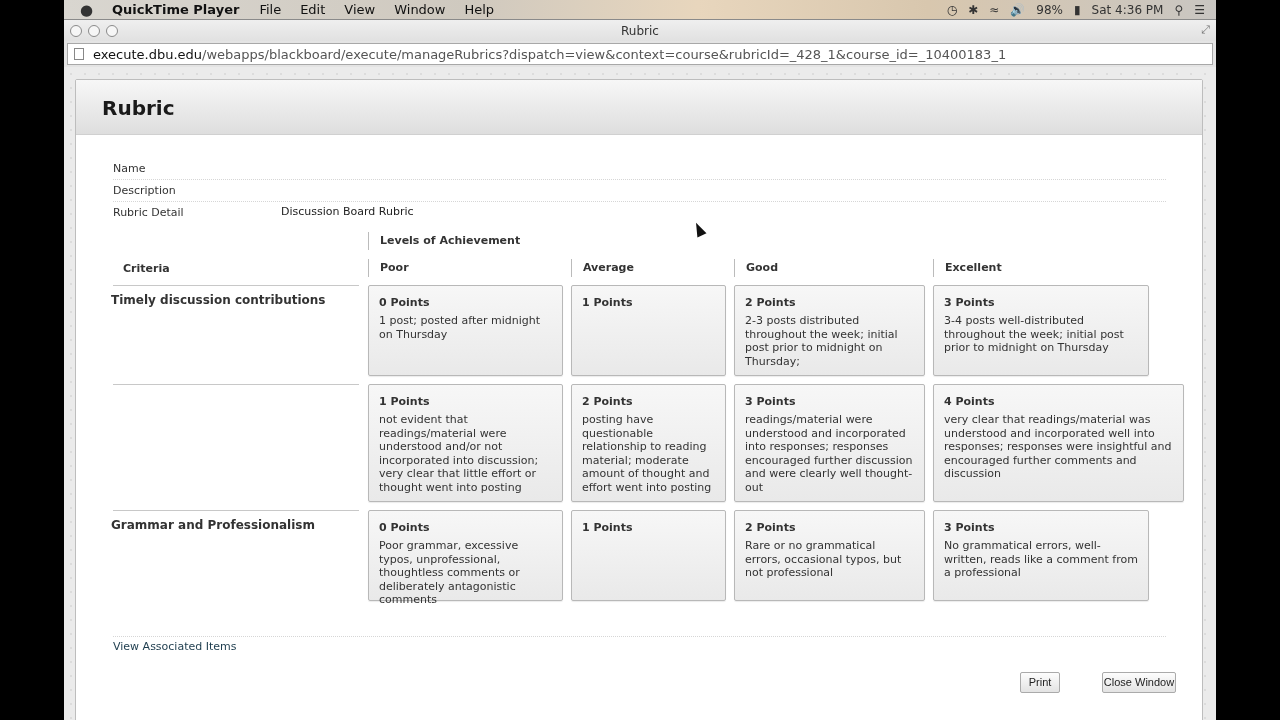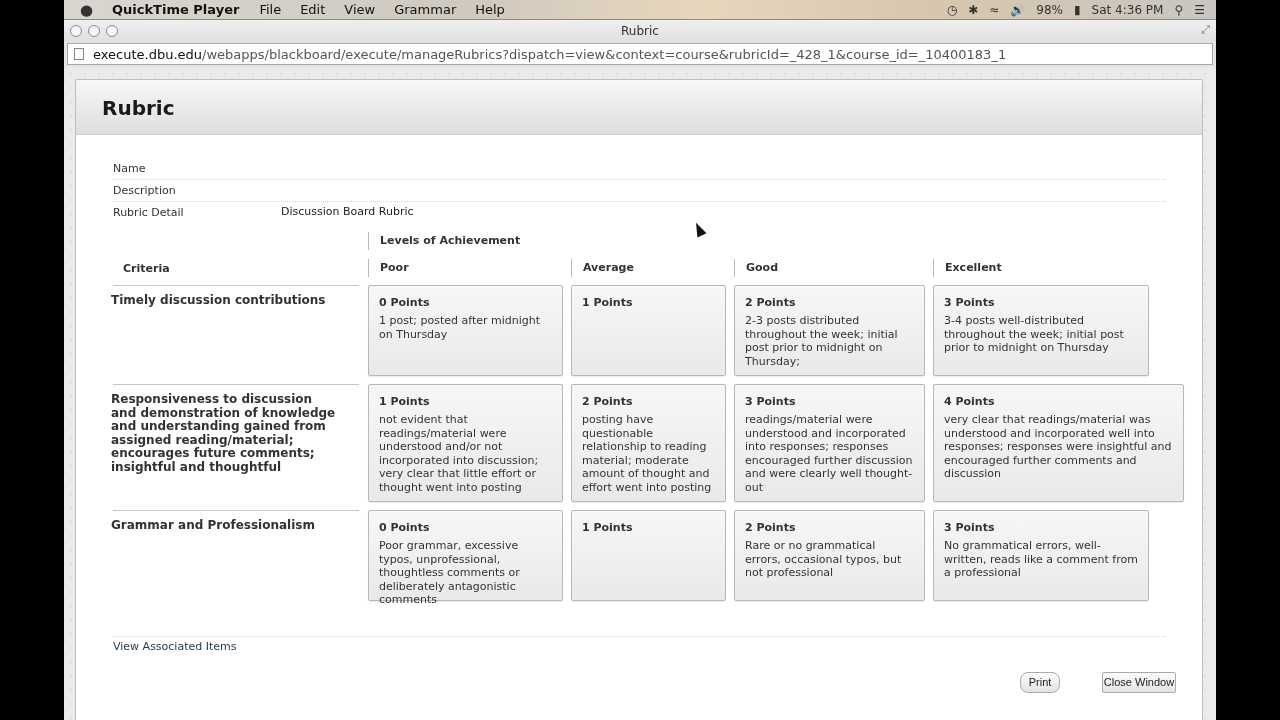--- a/index.html
+++ b/index.html
@@ -73,21 +73,21 @@
 <body>
 
 <div class="screen">
 
   <div class="menubar">
     <span class="apple">●</span>
     <span class="menu-item app">QuickTime Player</span>
     <span class="menu-item">File</span>
     <span class="menu-item">Edit</span>
     <span class="menu-item">View</span>
-    <span class="menu-item">Grammar</span>
+    <span class="menu-item">Window</span>
     <span class="menu-item">Help</span>
     <div class="status">
       <span>◷</span>
       <span>✱</span>
       <span>≈</span>
       <span>🔊</span>
       <span>98%</span>
       <span>▮</span>
       <span>Sat 4:36 PM</span>
       <span>⚲</span>
@@ -151,21 +151,20 @@
       <div class="cell" style="left:658px; top:205px; width:191px; height:91px;">
         <div class="pts">2 Points</div>
         <div class="desc">2-3 posts distributed throughout the week; initial post prior to midnight on Thursday;</div>
       </div>
       <div class="cell" style="left:857px; top:205px; width:216px; height:91px;">
         <div class="pts">3 Points</div>
         <div class="desc">3-4 posts well-distributed throughout the week; initial post prior to midnight on Thursday</div>
       </div>
 
       <div class="crit-line" style="top:304px;"></div>
-      <div class="criterion" style="top:313px;">Responsiveness to discussion and demonstration of knowledge and understanding gained from assigned reading/material; encourages future comments; insightful and thoughtful</div>
       <div class="cell" style="left:292px; top:304px; width:195px; height:118px;">
         <div class="pts">1 Points</div>
         <div class="desc">not evident that readings/material were understood and/or not incorporated into discussion; very clear that little effort or thought went into posting</div>
       </div>
       <div class="cell" style="left:495px; top:304px; width:155px; height:118px;">
         <div class="pts">2 Points</div>
         <div class="desc">posting have questionable relationship to reading material; moderate amount of thought and effort went into posting</div>
       </div>
       <div class="cell" style="left:658px; top:304px; width:191px; height:118px;">
         <div class="pts">3 Points</div>
@@ -190,19 +189,19 @@
         <div class="desc">Rare or no grammatical errors, occasional typos, but not professional</div>
       </div>
       <div class="cell" style="left:857px; top:430px; width:216px; height:91px;">
         <div class="pts">3 Points</div>
         <div class="desc">No grammatical errors, well-written, reads like a comment from a professional</div>
       </div>
 
       <div class="bottom-line"></div>
       <a class="assoc-link">View Associated Items</a>
 
-      <button class="btn" style="left:944px; width:40px;border-radius:8px;">Print</button>
+      <button class="btn" style="left:944px; width:40px;">Print</button>
       <button class="btn" style="left:1026px; width:74px;">Close Window</button>
     </div>
   </div>
 
   <div class="cursor"></div>
 </div>
 
 </body></html>

